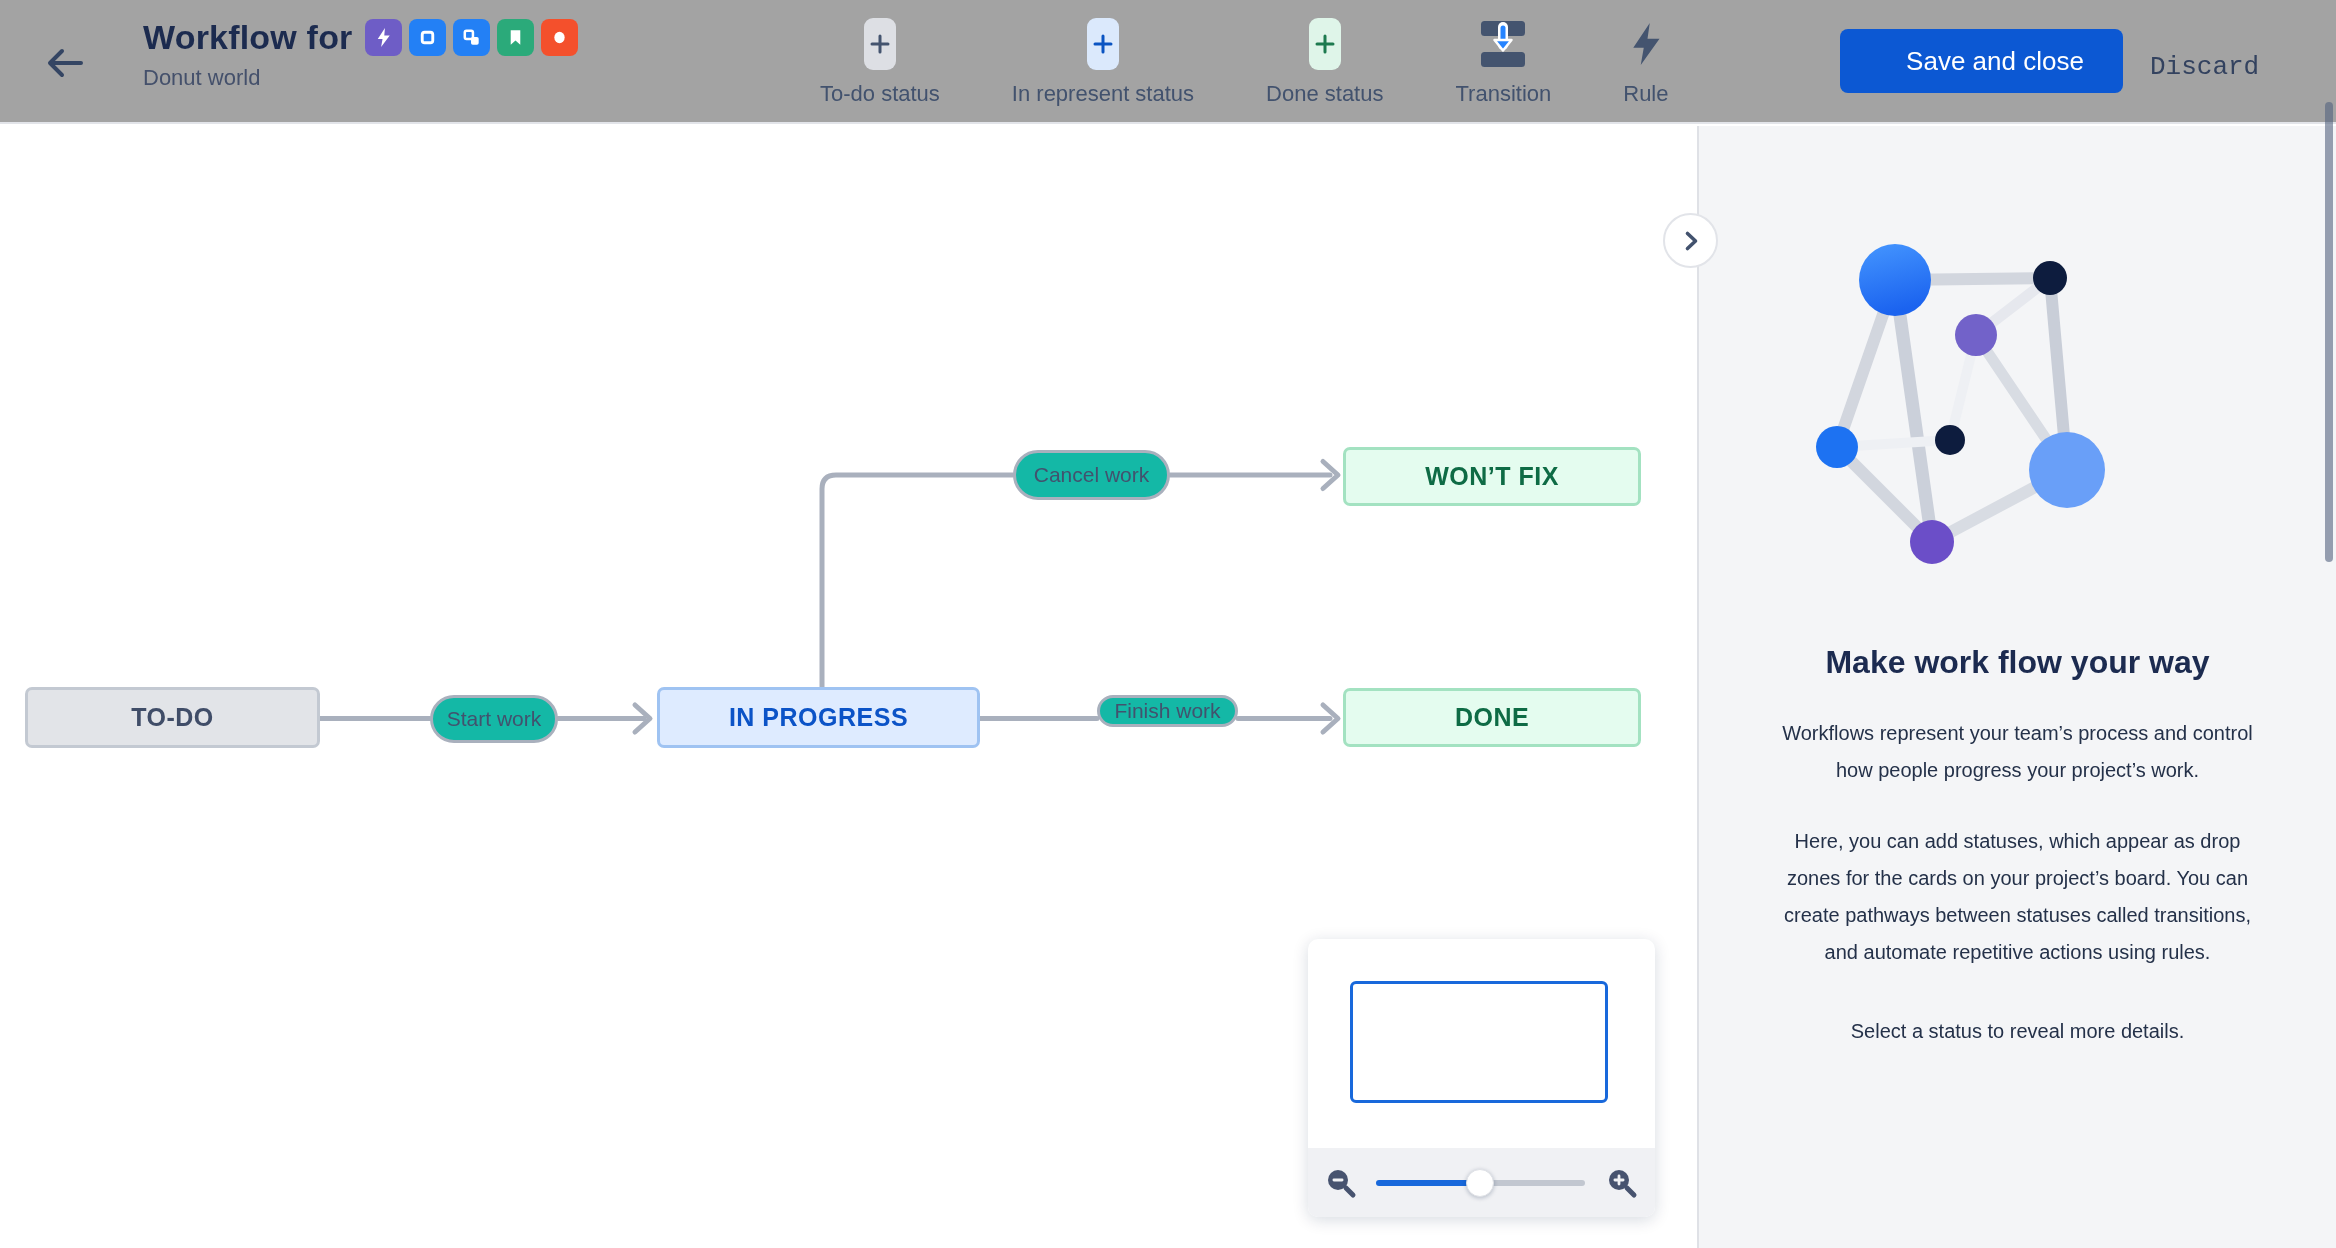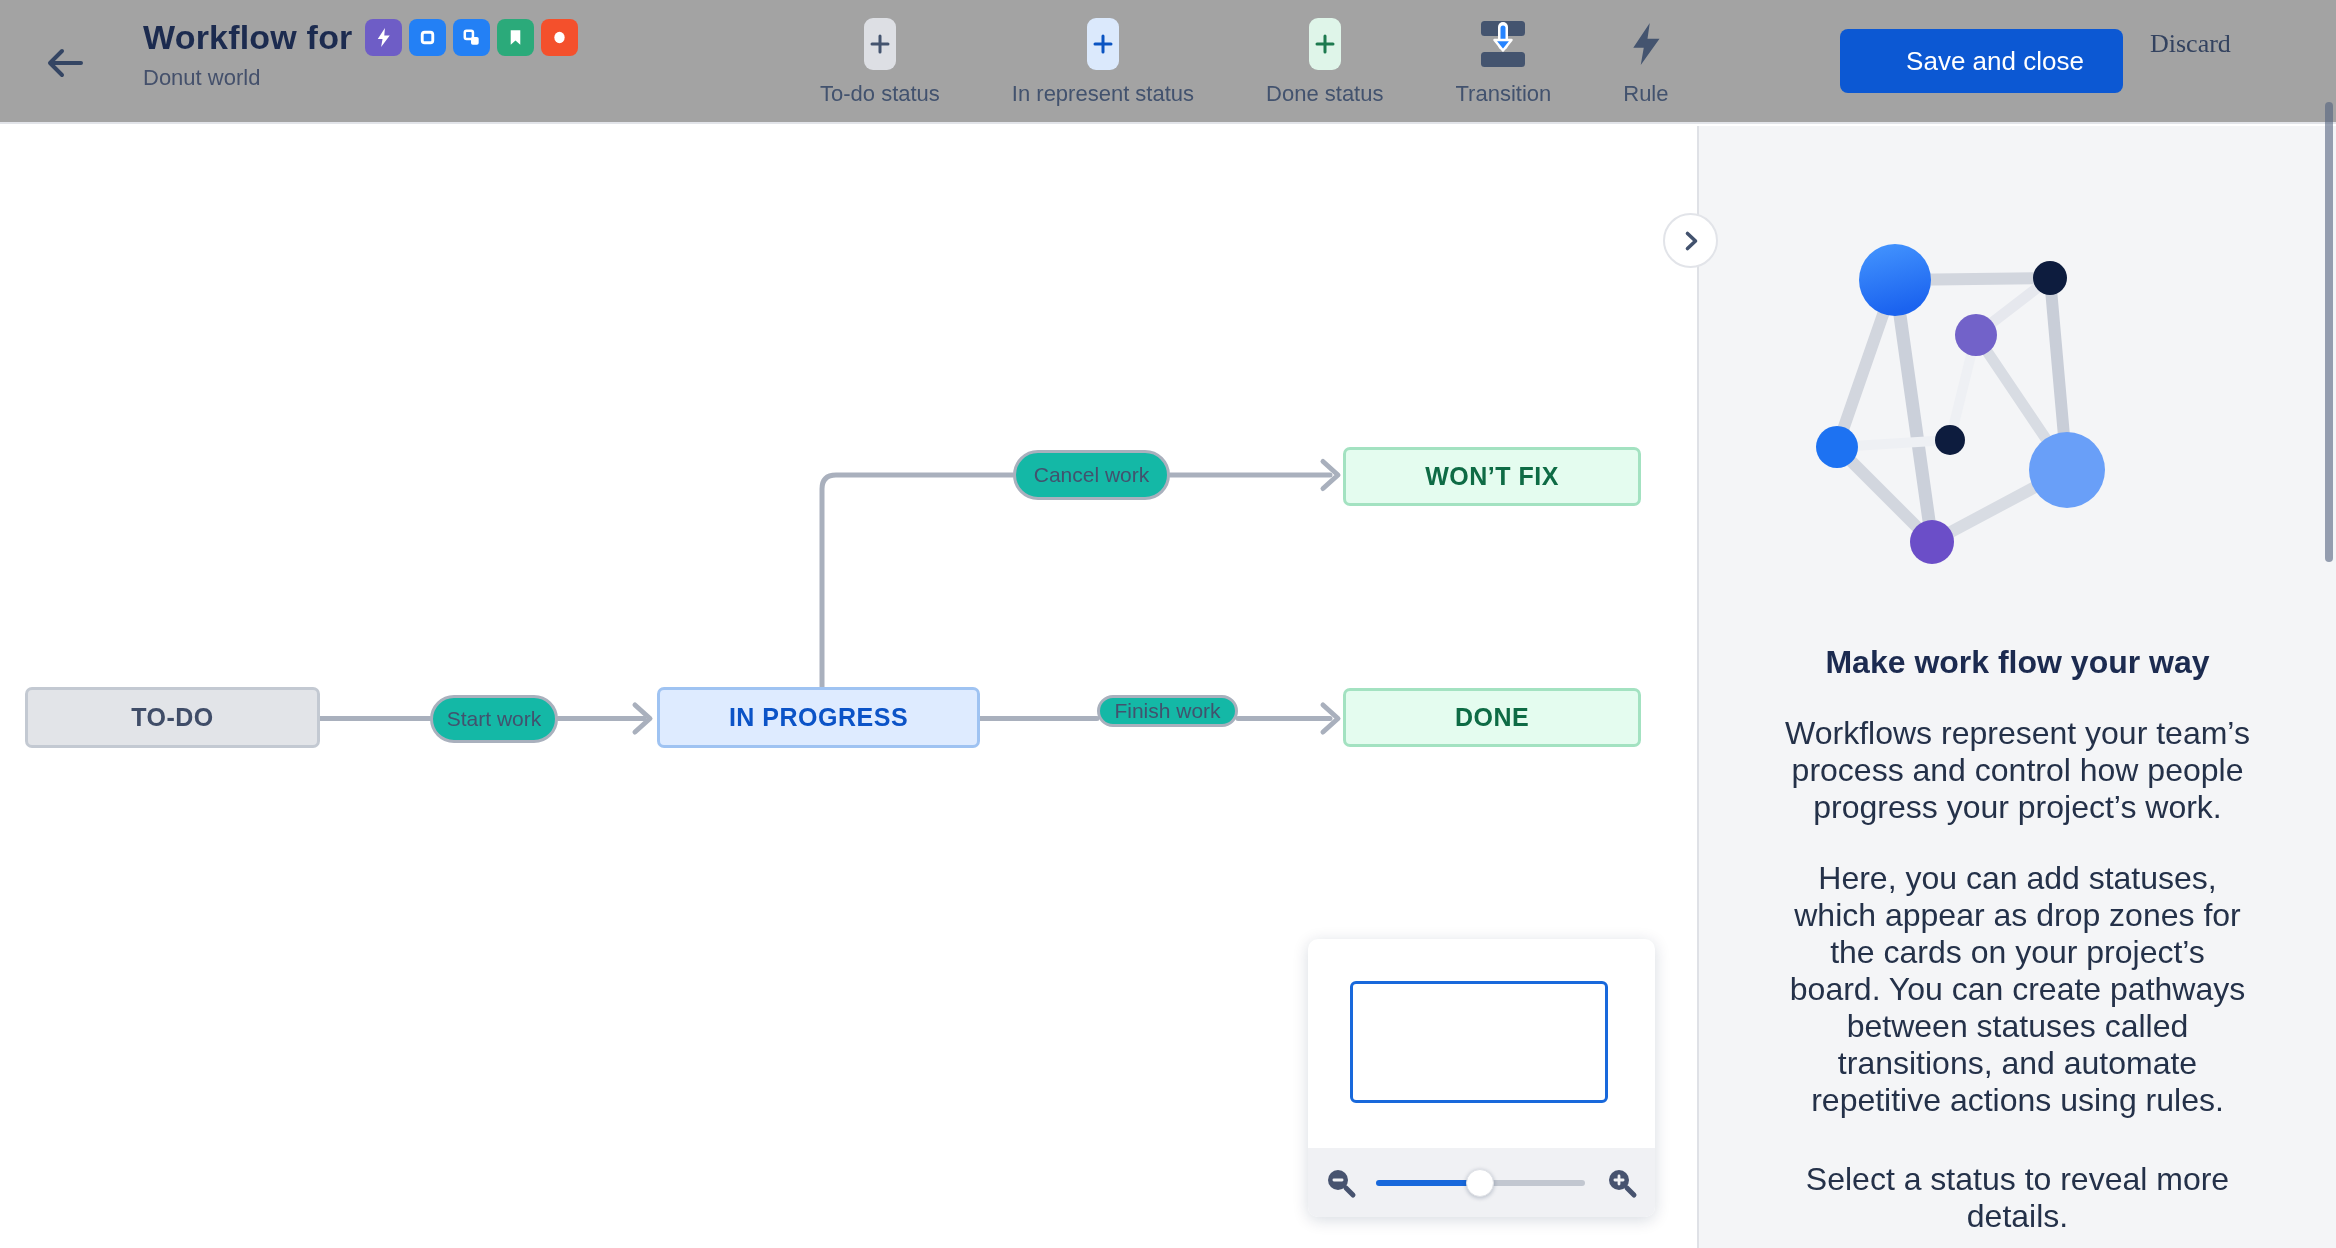--- a/index.html
+++ b/index.html
@@ -25,23 +25,23 @@
   .tb-item { display:flex; flex-direction:column; align-items:center; gap:9px;
     background:none; border:none; cursor:pointer; }
   .tb-iconbox { height:56px; display:flex; align-items:center; justify-content:center; }
   .plus-chip { width:32px; height:52px; border-radius:9px; display:flex; align-items:center; justify-content:center; }
   .chip-todo { background:#DDDFE4; } .chip-inprog { background:#DBE9FC; } .chip-done { background:#DFF5E9; }
   .tb-label { font-size:22px; color:#42526E; white-space:nowrap; }
 
   .save-btn { position:absolute; left:1840px; top:29px; width:283px; height:64px;
     background:#0C58D3; color:#fff; border:none; border-radius:8px;
     font-size:26px; font-weight:500; font-family:inherit; cursor:pointer;padding-left:27px; }
-  .discard-btn { position:absolute; left:2150px; top:12px; height:64px;
+  .discard-btn { position:absolute; left:2150px; top:35px; height:64px;
     background:none; border:none; font-size:26px; font-weight:500; color:#33425F;
-    font-family:Liberation Serif, serif; cursor:pointer; }
+    font-family:Liberation Mono, monospace; cursor:pointer; }
 
   
   .canvas { position:absolute; left:0; top:126px; width:1697px; height:1122px; background:#fff; }
   .edges { position:absolute; left:0; top:0; }
   .status { position:absolute; display:flex; align-items:center; justify-content:center;
     font-weight:700; font-size:25px; letter-spacing:0.5px; border-radius:7px; cursor:pointer; }
   .st-todo { left:25px; top:561px; width:295px; height:61px;
     background:#E2E4E8; border:3px solid #C3C9D2; color:#404D68; }
   .st-inprog { left:657px; top:561px; width:323px; height:61px;
     background:#DEEBFF; border:3px solid #9FC3F2; color:#0B53C7; }
@@ -74,21 +74,21 @@
 
   
   .panel { position:absolute; left:1697px; top:126px; width:639px; height:1122px;
     background:#F4F5F7; border-left:2px solid #DFE1E6; }
   .collapse-btn { position:absolute; left:1663px; top:213px; width:55px; height:55px;
     border-radius:50%; background:#fff; border:2px solid #E2E4E9; z-index:6;
     display:flex; align-items:center; justify-content:center; cursor:pointer; }
   .illustration { display:block; margin:4px auto 0; }
   .panel-heading { margin-top:14px; text-align:center; font-size:32px; font-weight:700; color:#1C2B50; }
   .panel p { width:474px; margin:34px auto 0; text-align:center;
-    font-size:32px; line-height:37px; color:#243149; }
+    font-size:20px; line-height:37px; color:#243149; }
   .panel p.last { margin-top:42px; }
 
   .scroll-thumb { position:absolute; left:2325px; top:102px; width:8px; height:460px;
     background:rgba(84,98,126,0.6); border-radius:4px; z-index:9; cursor:grab; }
 </style>
 </head>
 <body>
 
 <div class="page">
 

